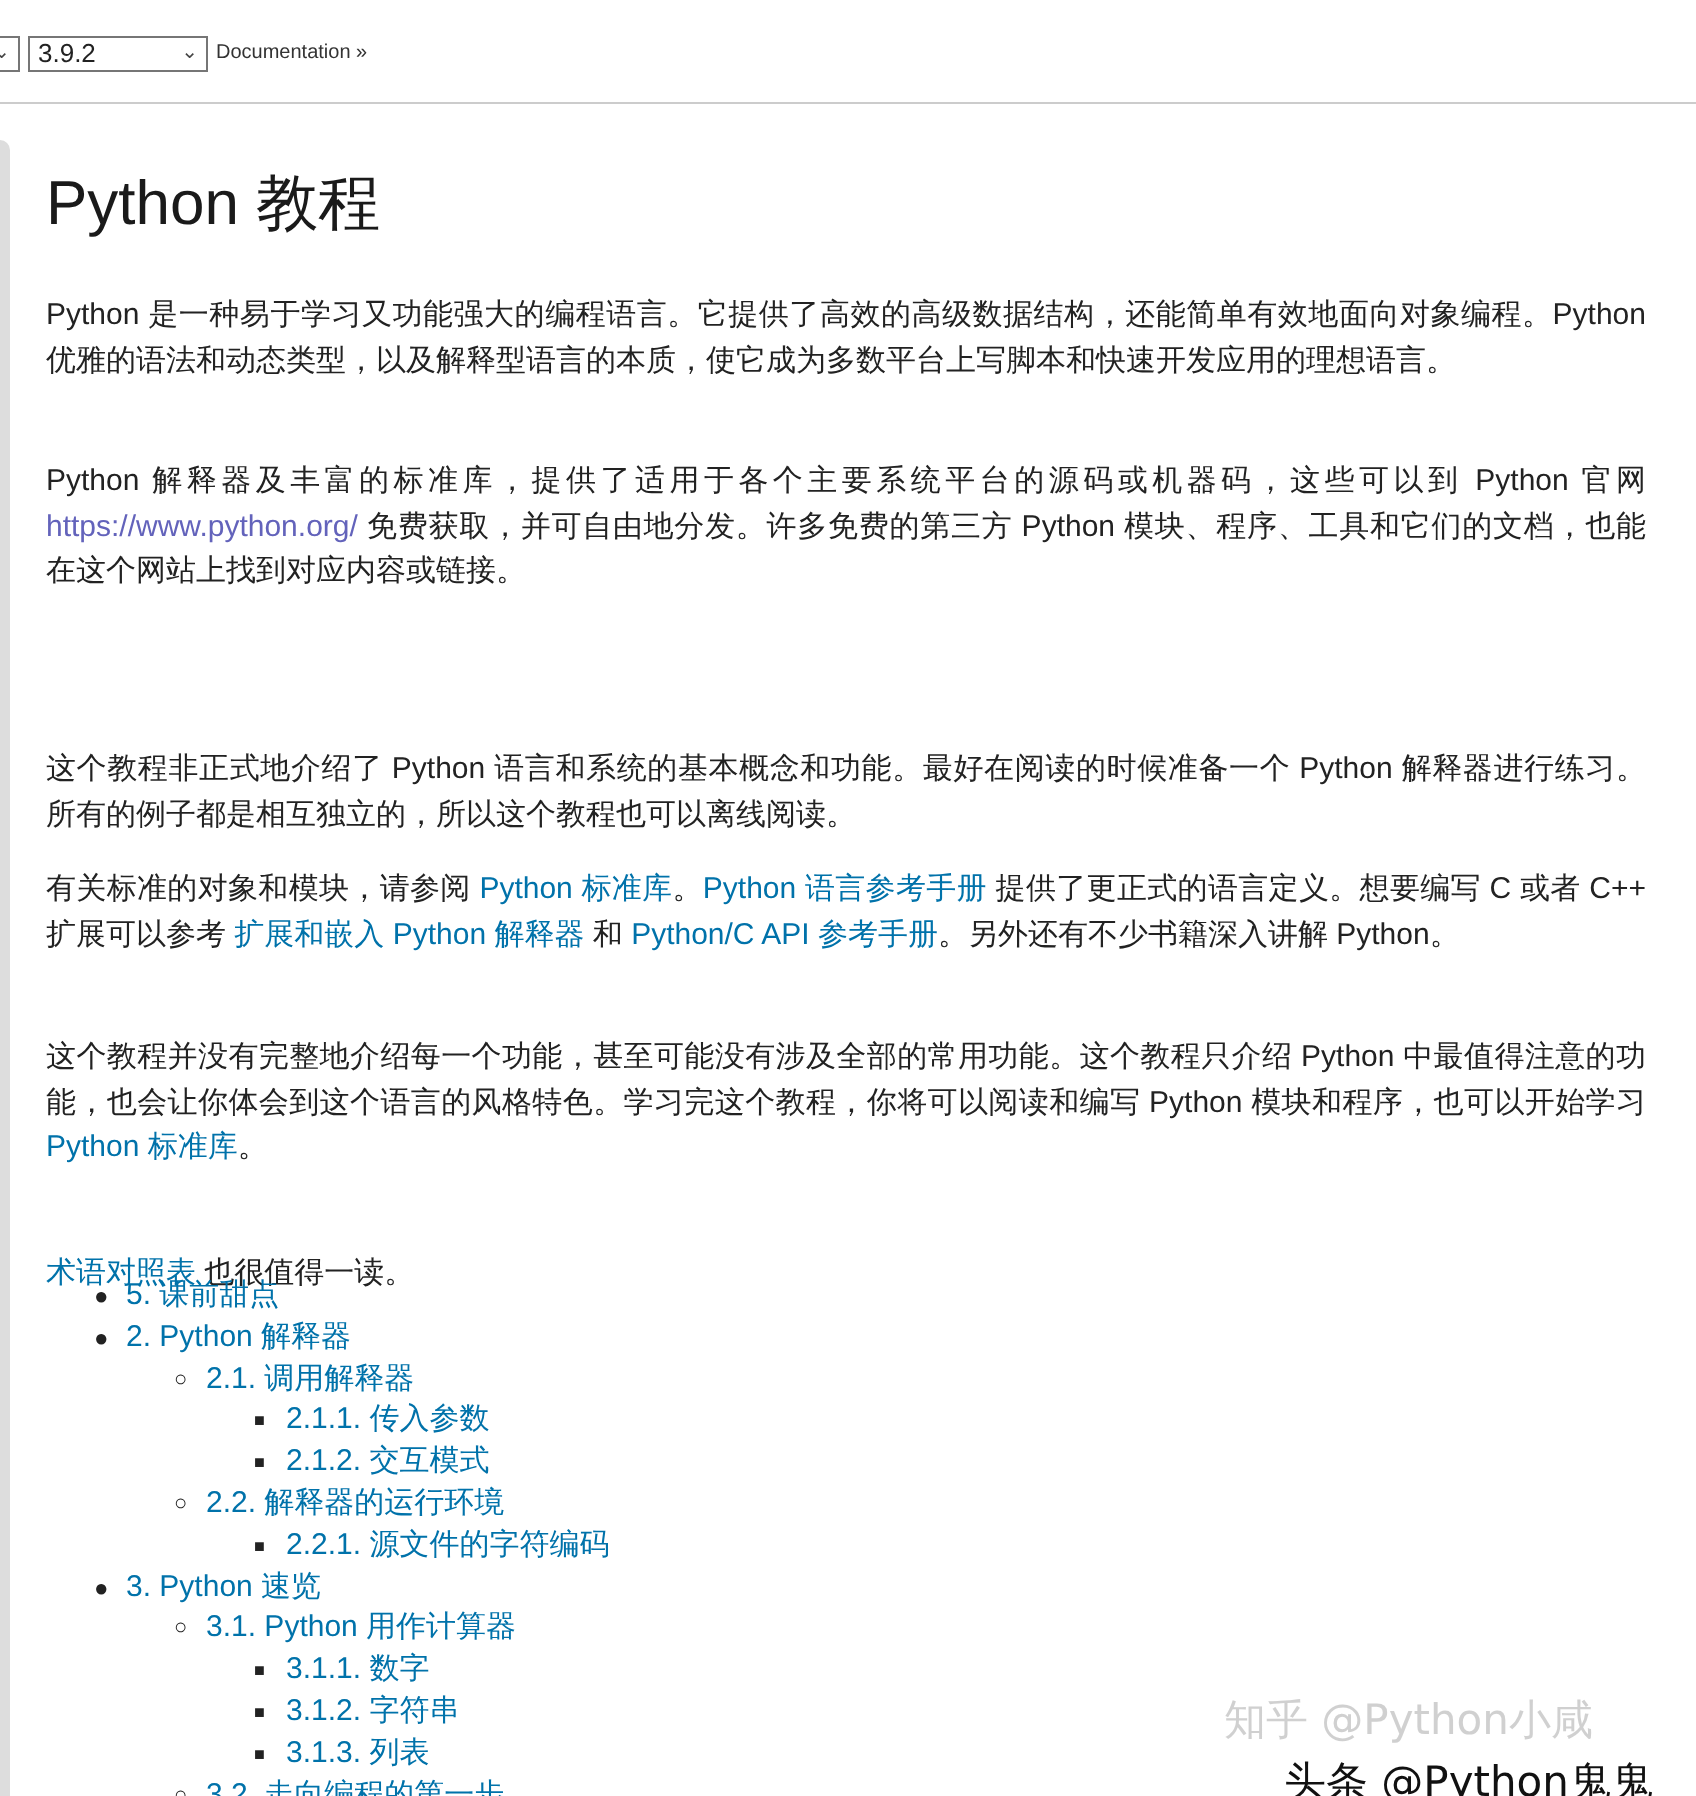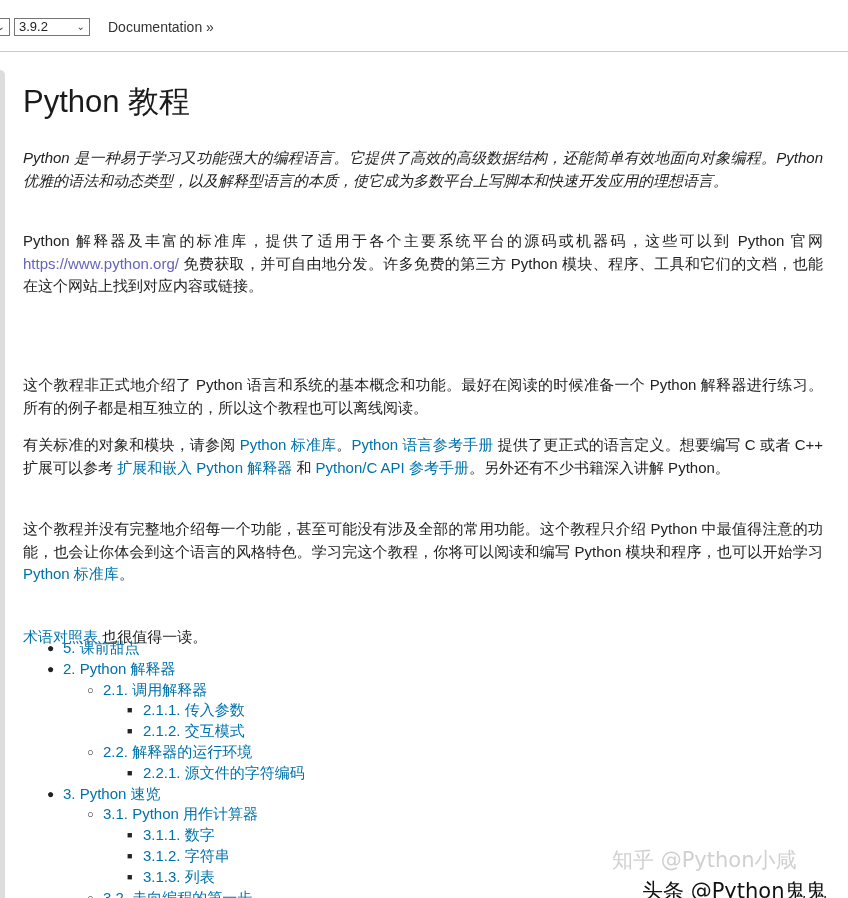--- a/index.html
+++ b/index.html
@@ -13,36 +13,36 @@
     border-bottom: 1px solid #cccccc; background: #ffffff;
   }
   .sel {
     position: absolute; top: 18px; height: 18px;
     border: 1px solid #767676; background: #fff; box-sizing: border-box;
     font-size: 13px; line-height: 16px; color: #222;
   }
   .sel .val { position: absolute; left: 4px; top: 0; }
   .sel .chev { position: absolute; right: 4px; top: 0; font-size: 10px; color: #444; }
   .sel-lang { left: -20px; width: 30px; }
-  .sel-ver { left: 14px; width: 76px; }
+  .sel-ver { left: 14px; width: 90px; }
   .crumb {
-    position: absolute; left: 108px; top: 18px; font-size: 14px; line-height: 18px; color: #333;
+    position: absolute; left: 108px; top: 18px; font-size: 10px; line-height: 18px; color: #333;
   }
   .leftstrip {
     position: absolute; left: 0; top: 70px; width: 5px; height: 828px;
     background: #dddddd; border-top-right-radius: 5px;
   }
   .main { position: absolute; left: 23px; top: 70px; width: 800px; }
   h1 {
     margin: 12px 0 0 0; font-weight: normal; font-size: 31px; line-height: 40px; color: #1a1a1a;
   }
   p {
     margin: 0; font-size: 15px; line-height: 22.5px; text-align: justify; color: #222;
   }
-  .p1 { position: absolute; top: 77px; font-style: italic; }
+  .p1 { position: absolute; top: 77px; }
   .p2 { position: absolute; top: 160px; }
   .p3 { position: absolute; top: 242px; }
   .p4 { position: absolute; top: 304px; }
   .p5 { position: absolute; top: 364px; }
   .p6 { position: absolute; top: 448px; }
   .p7 { position: absolute; top: 531px; margin-top: 25px; }
   a { color: #0072aa; text-decoration: none; }
   a.visited { color: #6363bb; }
   .toc { position: absolute; top: 568px; left: 0; margin: 0; padding: 0; list-style: none; font-size: 15px; line-height: 20.8px; }
   .toc li { position: relative; }

